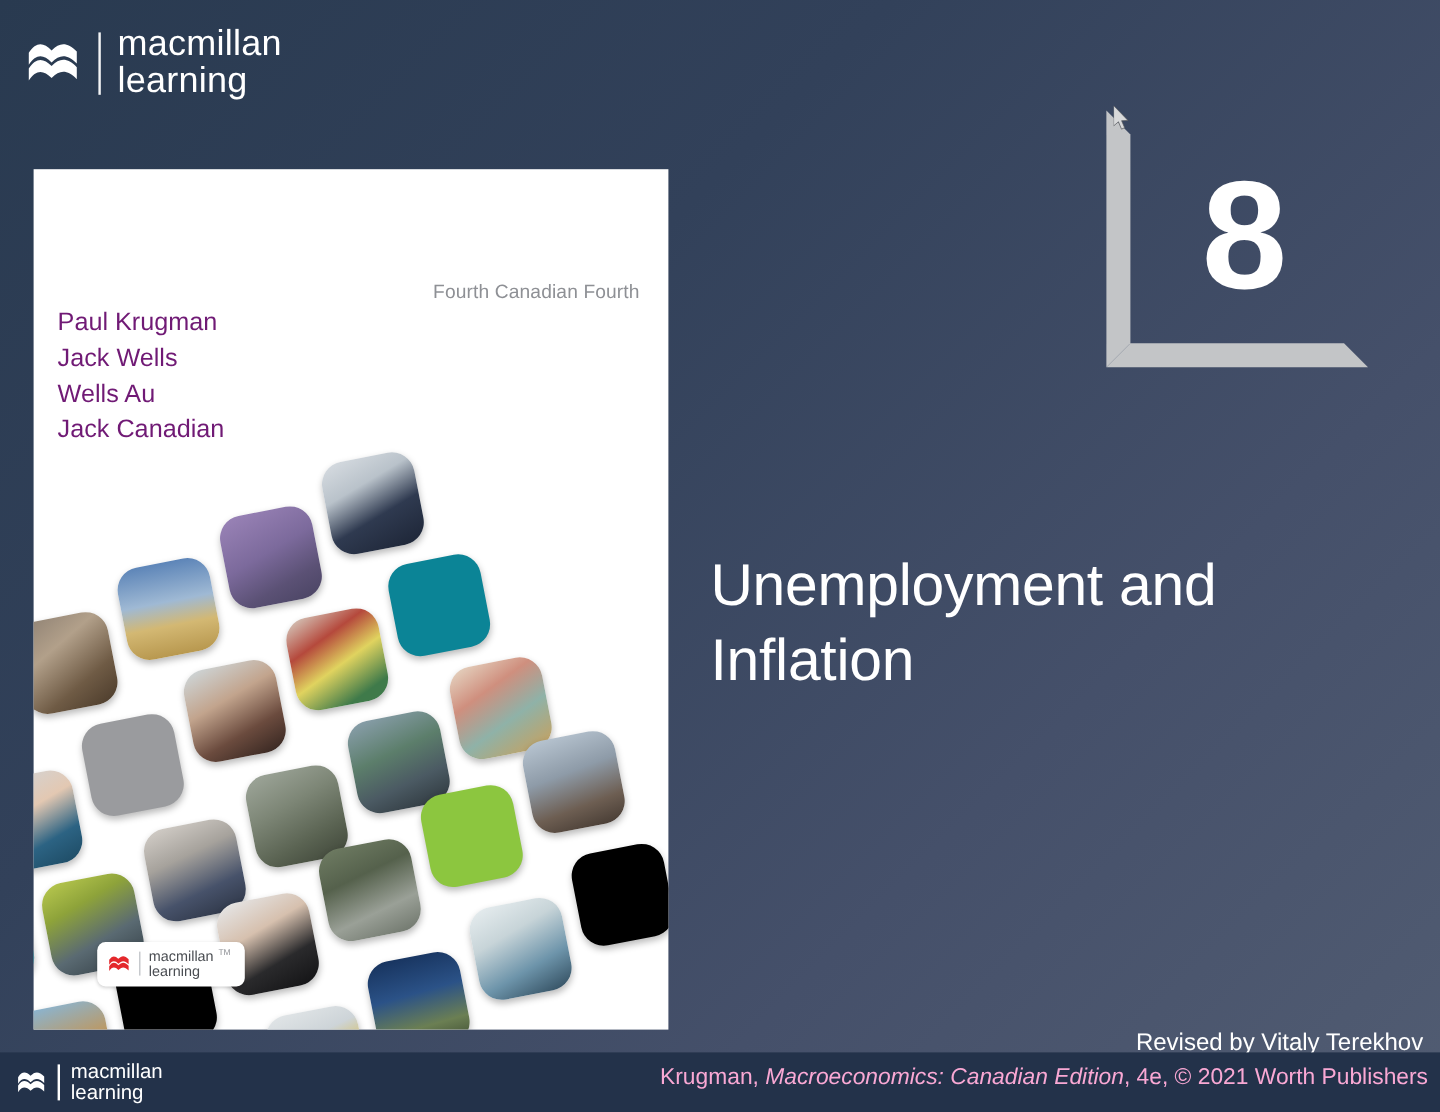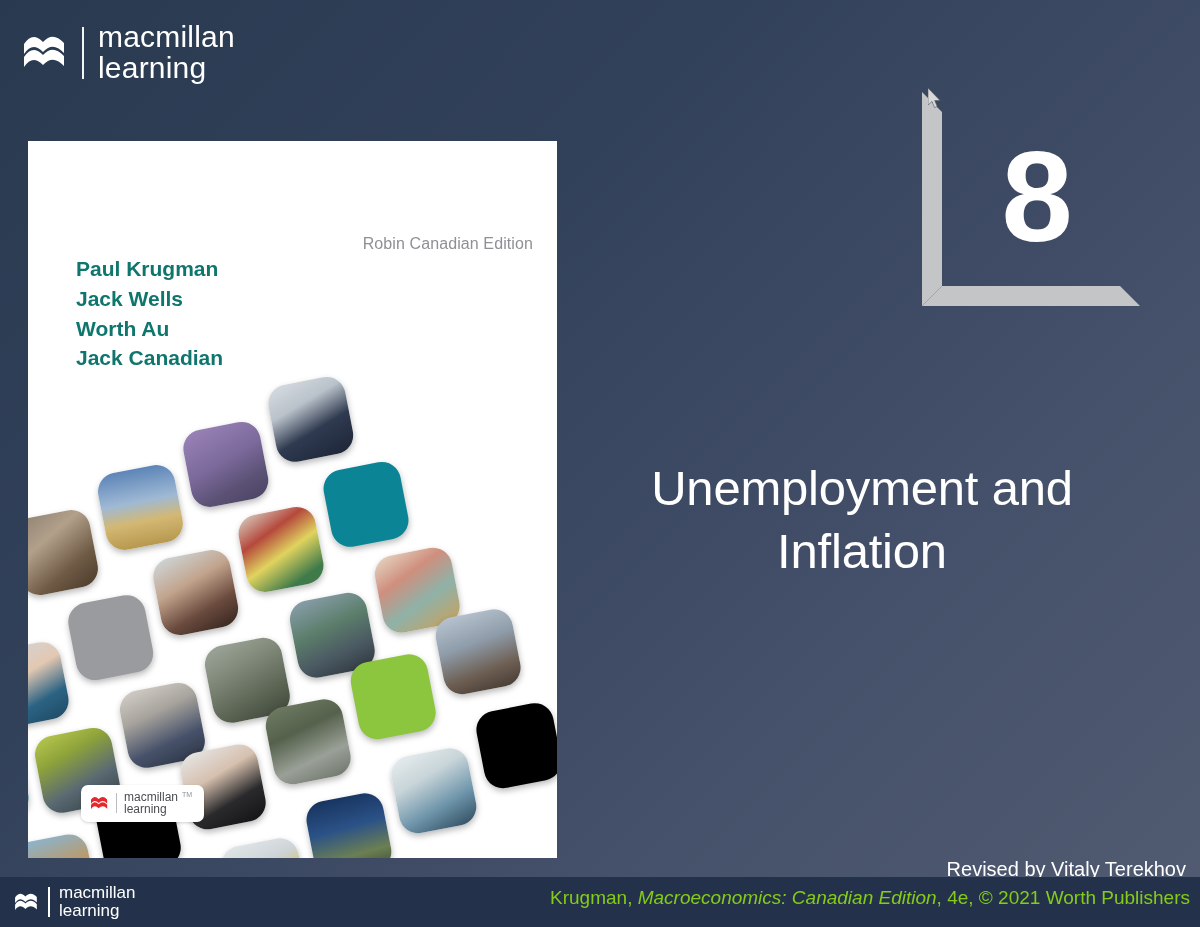--- a/index.html
+++ b/index.html
@@ -75,26 +75,26 @@
     position: absolute;
     right: 24px;
     top: 94px;
     color: #8e9095;
     font-size: 16px;
     font-weight: 500;
     letter-spacing: .1px;
   }
   .cover-authors {
     position: absolute;
-    left: 48px;
+    left: 20px;
     top: 113px;
-    color: #0f766e;
+    color: #701a75;
     font-size: 21px;
     line-height: 1.42;
-    font-weight: 700;
+    font-weight: 400;
     z-index: 4;
   }
 
   
   .mosaic {
     position: absolute;
     left: -120px;
     top: 120px;
     width: 800px;
     height: 760px;
@@ -150,21 +150,20 @@
     font-weight: 700;
     letter-spacing: -2px;
   }
 
   
   .chapter-title {
     position: absolute;
     left: 592px;
     top: 457px;
     width: 540px;
-    text-align: center;
     color: #ffffff;
     font-size: 49px;
     line-height: 1.28;
     font-weight: 400;
     letter-spacing: -0.2px;
   }
 
   
   .revised-by {
     position: absolute;
@@ -183,21 +182,21 @@
     left: 0;
     right: 0;
     top: 877px;
     height: 50px;
     background: #23324a;
   }
   .footer-credit {
     position: absolute;
     right: 10px;
     top: 10px;
-    color: #84cc16;
+    color: #f9a8d4;
     font-size: 19px;
     white-space: nowrap;
   }
   .footer-credit em { font-style: italic; }
   .footer-logo {
     position: absolute;
     left: 14px;
     top: 8px;
     display: flex;
     align-items: center;
@@ -255,25 +254,25 @@
         <div class="tile" style="left: 250px; top: 468px; background-image: linear-gradient(160deg, rgb(230, 232, 234) 0%, rgb(214, 192, 174) 36%, rgb(42, 42, 44) 68%, rgb(18, 18, 20) 100%);"></div>
         <div class="tile" style="left: 342px; top: 440px; background-image: linear-gradient(165deg, rgb(111, 124, 99) 0%, rgb(85, 97, 76) 35%, rgb(154, 160, 151) 70%, rgb(110, 117, 107) 100%);"></div>
         <div class="tile" style="left: 434px; top: 412px; background: rgb(140, 198, 63);"></div>
         <div class="tile" style="left: 526px; top: 384px; background-image: linear-gradient(170deg, rgb(185, 198, 210) 0%, rgb(142, 155, 168) 40%, rgb(109, 94, 82) 74%, rgb(70, 59, 51) 100%);"></div>
         <div class="tile" style="left: 272px; top: 568px; background-image: linear-gradient(165deg, rgb(226, 230, 232) 0%, rgb(205, 212, 216) 32%, rgb(217, 184, 60) 64%, rgb(43, 79, 122) 100%);"></div>
         <div class="tile" style="left: 364px; top: 540px; background-image: linear-gradient(175deg, rgb(23, 51, 94) 0%, rgb(43, 82, 135) 40%, rgb(107, 127, 83) 74%, rgb(63, 77, 51) 100%);"></div>
         <div class="tile" style="left: 456px; top: 512px; background-image: linear-gradient(160deg, rgb(232, 238, 240) 0%, rgb(199, 212, 216) 34%, rgb(109, 148, 170) 68%, rgb(47, 74, 92) 100%);"></div>
         <div class="tile" style="left: 548px; top: 484px; background: rgb(0, 0, 0);"></div>
       </div>
 
-    <div class="cover-edition">Robin Canadian Edition</div>
+    <div class="cover-edition">Fourth Canadian Fourth</div>
     <div class="cover-authors">
         <div>Paul Krugman</div>
         <div>Jack Wells</div>
-        <div>Worth Au</div>
+        <div>Wells Au</div>
         <div>Jack Canadian</div>
       </div>
 
     <div class="cover-badge">
       <svg class="cover-badge-mark" viewBox="0 0 46 42">
         <path d="M2 12 C8 3, 14 3, 21 10 C28 3, 34 3, 42 11 L42 21 C34 13, 28 13, 21 20 C14 13, 8 13, 2 22 Z" fill="#e4282c"></path>
         <path d="M2 25 C8 16, 14 16, 21 23 C28 16, 34 16, 42 24 L42 34 C34 26, 28 26, 21 33 C14 26, 8 26, 2 35 Z" fill="#e4282c"></path>
       </svg>
       <div class="cover-badge-rule"></div>
       <div class="cover-badge-words">

